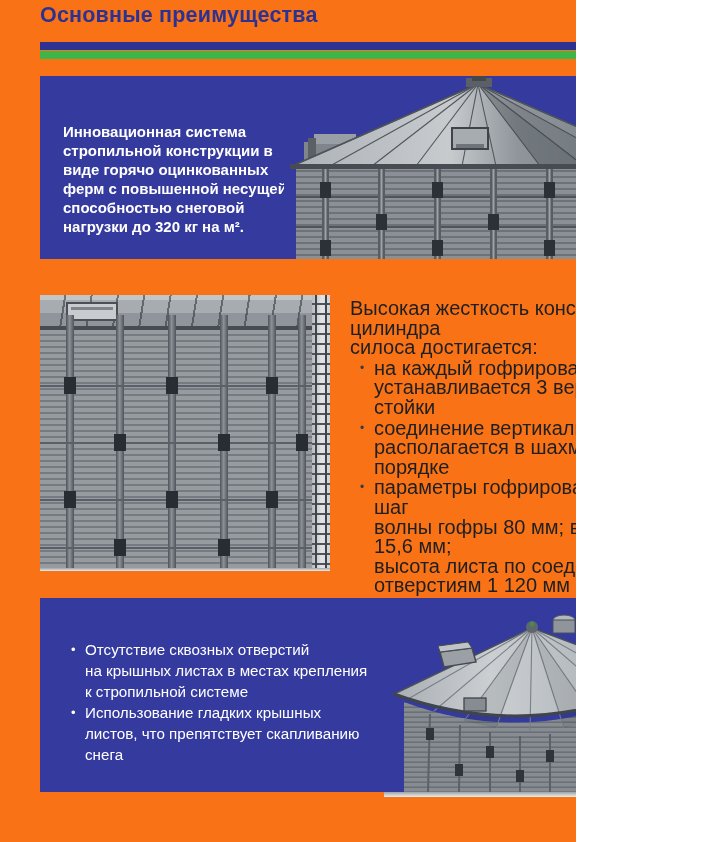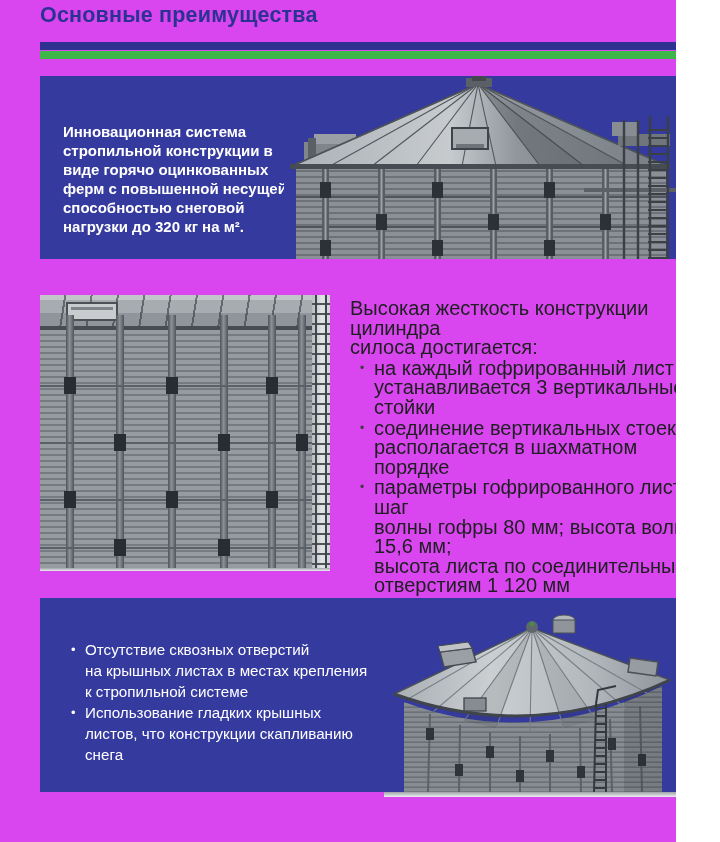--- a/index.html
+++ b/index.html
@@ -1,17 +1,17 @@
 <!DOCTYPE html>
 <html lang="ru"><head>
 <meta charset="utf-8">
 <style>
   html,body{margin:0;padding:0;background:#ffffff;}
   .page{
-    position:relative;width:676px;height:842px;background:#d946ef;overflow:hidden;
+    position:relative;width:576px;height:842px;background:#f97316;overflow:hidden;
     font-family:"Liberation Sans","DejaVu Sans",sans-serif;
   }
   .page-title{
     position:absolute;left:40px;top:3px;margin:0;
     font-size:21.5px;font-weight:700;color:#2C3292;letter-spacing:.2px;
   }
   .stripe{position:absolute;left:40px;width:640px;height:8px;}
   .stripe-blue{top:42px;background:#2D3192;}
   .stripe-green{top:51px;background:#3DB549;}
 
@@ -236,21 +236,21 @@
       </ul>
     </div>
   </section>
 
   <section class="panel panel3">
     <ul class="blist">
       <li>Отсутствие сквозных отверстий
 на крышных листах в местах крепления
 к стропильной системе</li>
       <li>Использование гладких крышных
-листов, что конструкции скапливанию
+листов, что препятствует скапливанию
 снега</li>
     </ul>
 
     <svg class="panel-img" width="296" height="194" viewBox="0 0 296 194" xmlns="http://www.w3.org/2000/svg">
       <defs>
         <linearGradient id="roof2" x1="0" y1="0" x2="1" y2="0">
           <stop offset="0" stop-color="#A9AEB3"></stop>
             <stop offset=".35" stop-color="#CBCFD2"></stop>
           <stop offset=".7" stop-color="#B4B9BD"></stop>
             <stop offset="1" stop-color="#8E959B"></stop>

